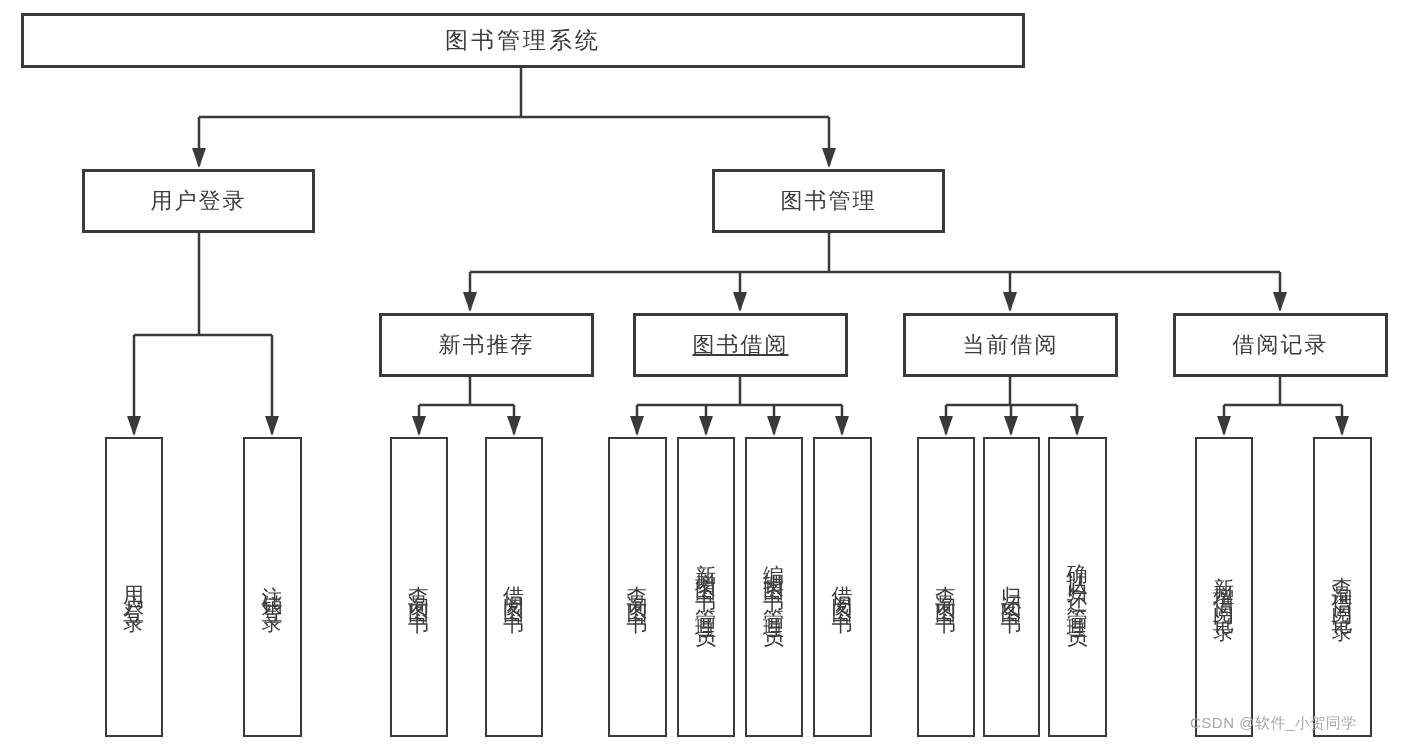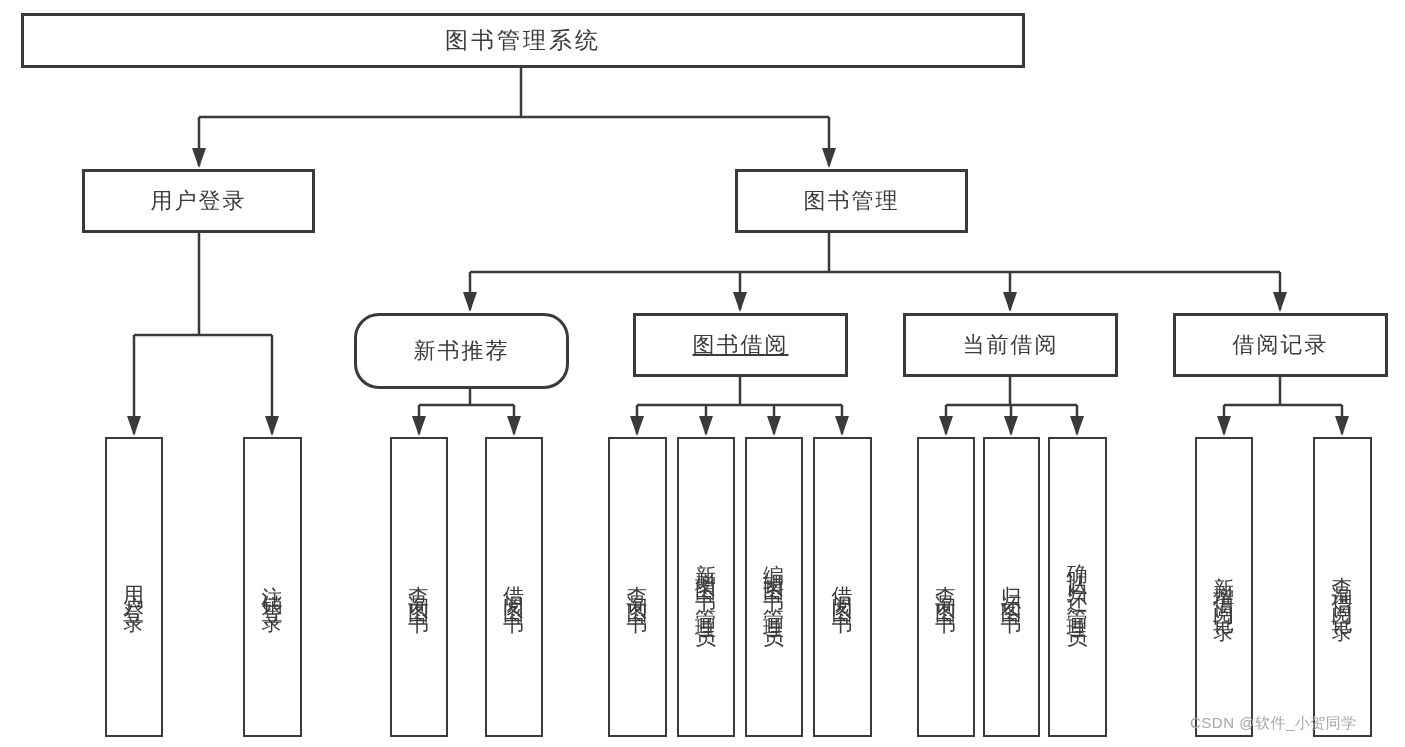--- a/index.html
+++ b/index.html
@@ -38,22 +38,22 @@
   .v-lbl{
     writing-mode:vertical-rl;
     text-orientation:mixed;
     font-size:21px;
     line-height:1;
     letter-spacing:9px;
   }
   
   .b-root   {left:21px;  top:13px;  width:1004px; height:55px;}
   .b-ulogin {left:82px;  top:169px; width:233px;  height:64px;}
-  .b-bmgmt  {left:712px; top:169px; width:233px;  height:64px;margin-left:23px;}
-  .b-newrec {left:354px; top:313px; width:215px;  height:76px;border-radius:25px;}
+  .b-bmgmt  {left:712px; top:169px; width:233px;  height:64px;}
+  .b-newrec {left:379px; top:313px; width:215px;  height:64px;}
   .b-borrow {left:633px; top:313px; width:215px;  height:64px;text-decoration:underline;}
   .b-current{left:903px; top:313px; width:215px;  height:64px;}
   .b-records{left:1173px;top:313px; width:215px;  height:64px;}
   .b-login  {left:105px; top:437px; width:58px;   height:300px;}
   .b-logout {left:243px; top:437px; width:59px;   height:300px;}
   .b-nbq    {left:390px; top:437px; width:58px;   height:300px;}
   .b-nbb    {left:485px; top:437px; width:58px;   height:300px;}
   .b-bbq    {left:608px; top:437px; width:59px;   height:300px;}
   .b-bba    {left:677px; top:437px; width:58px;   height:300px;}
   .b-bbe    {left:745px; top:437px; width:58px;   height:300px;}

